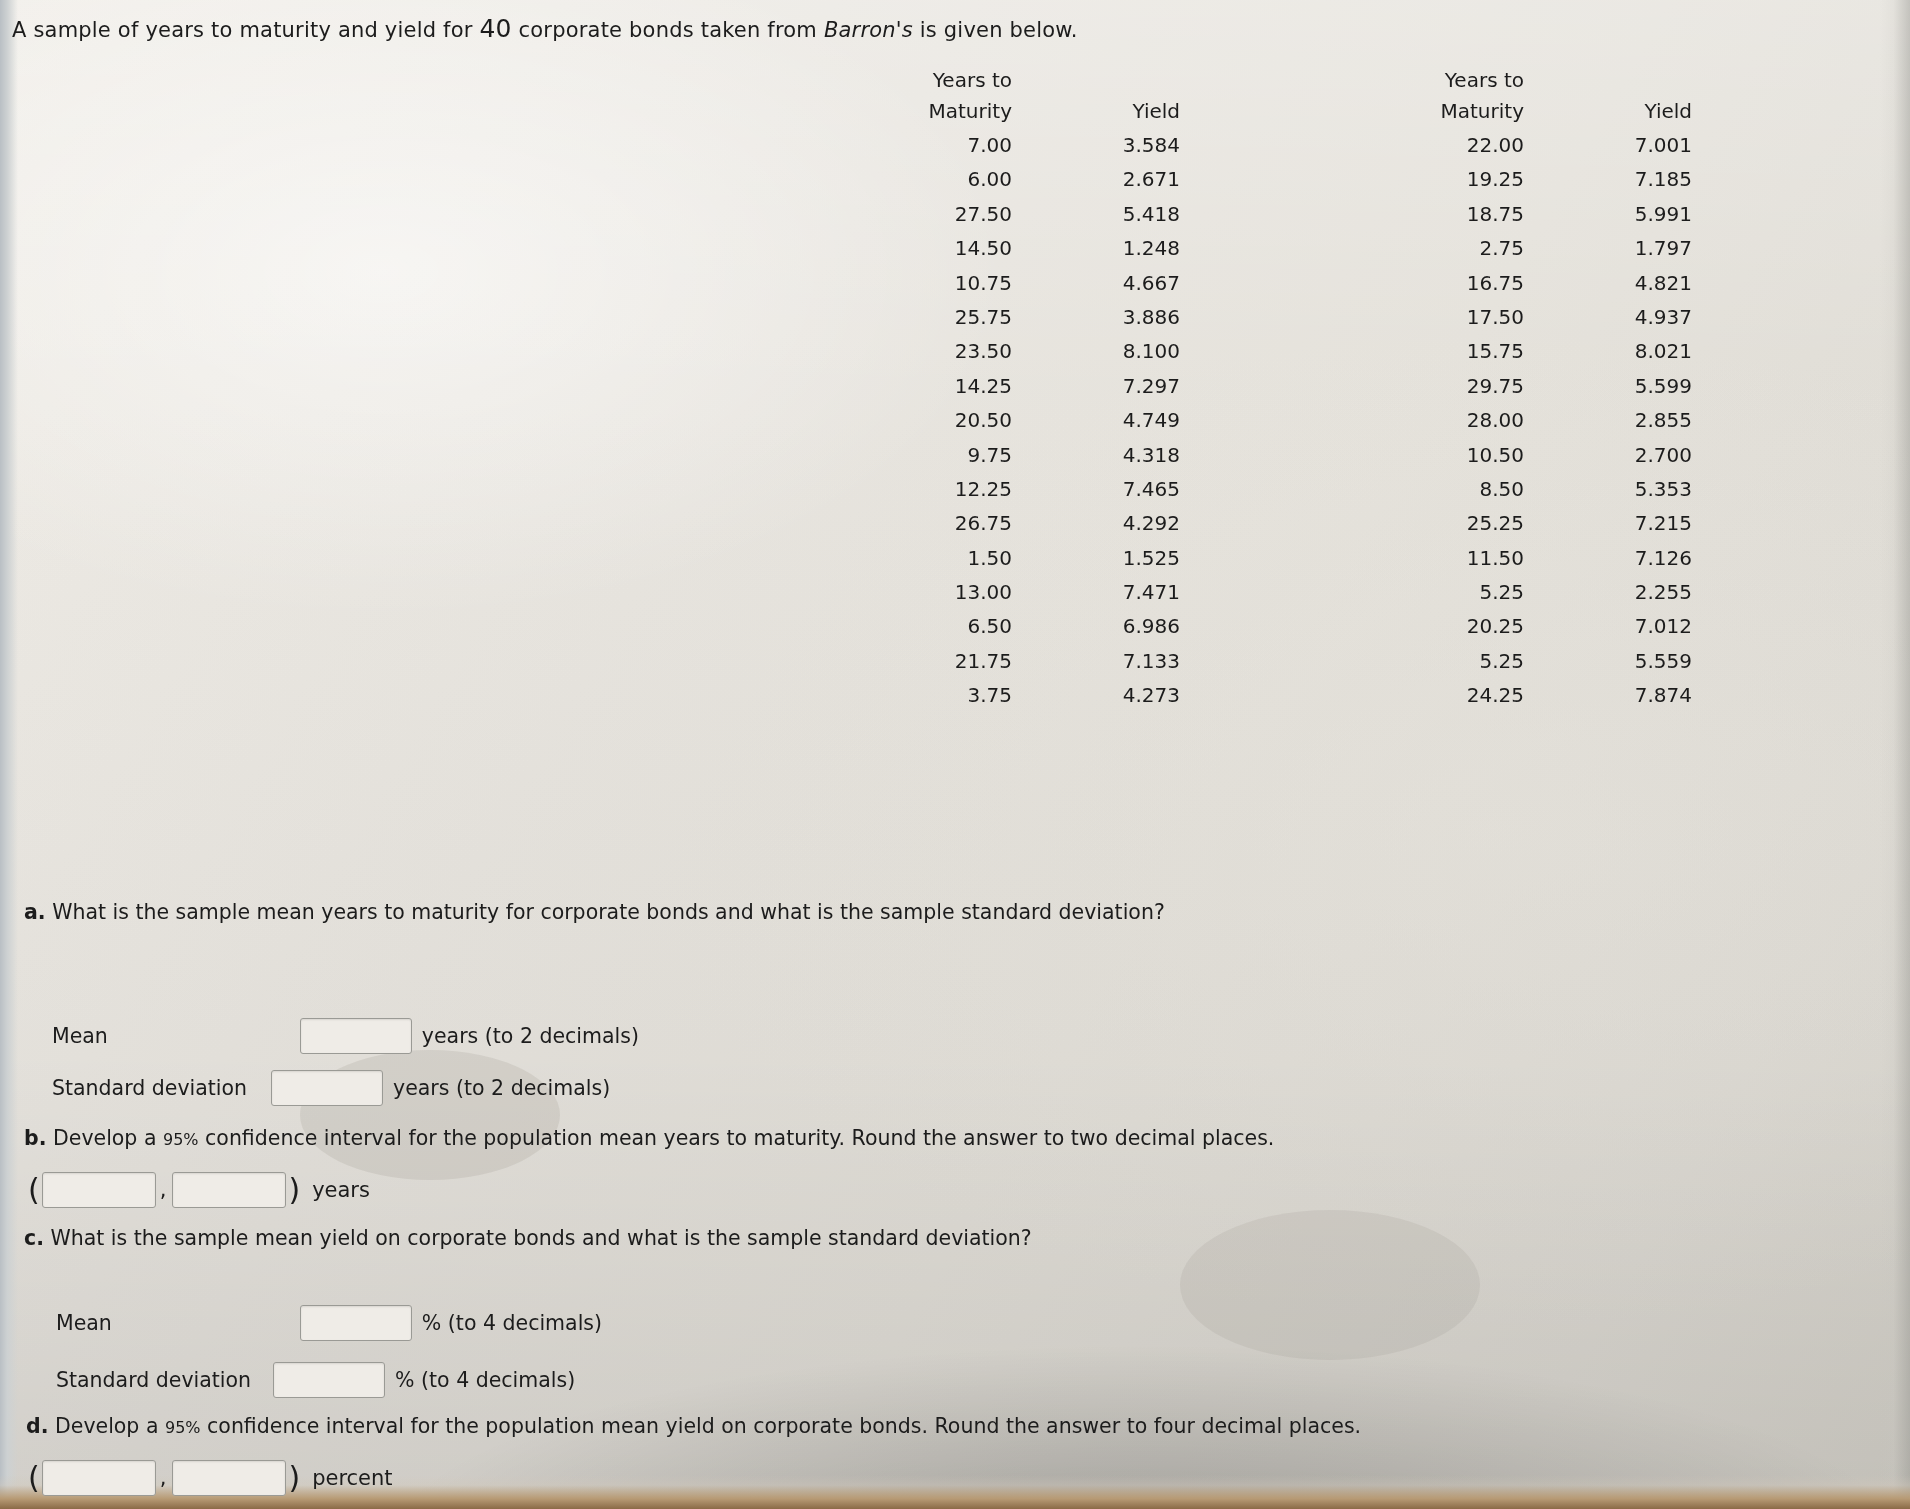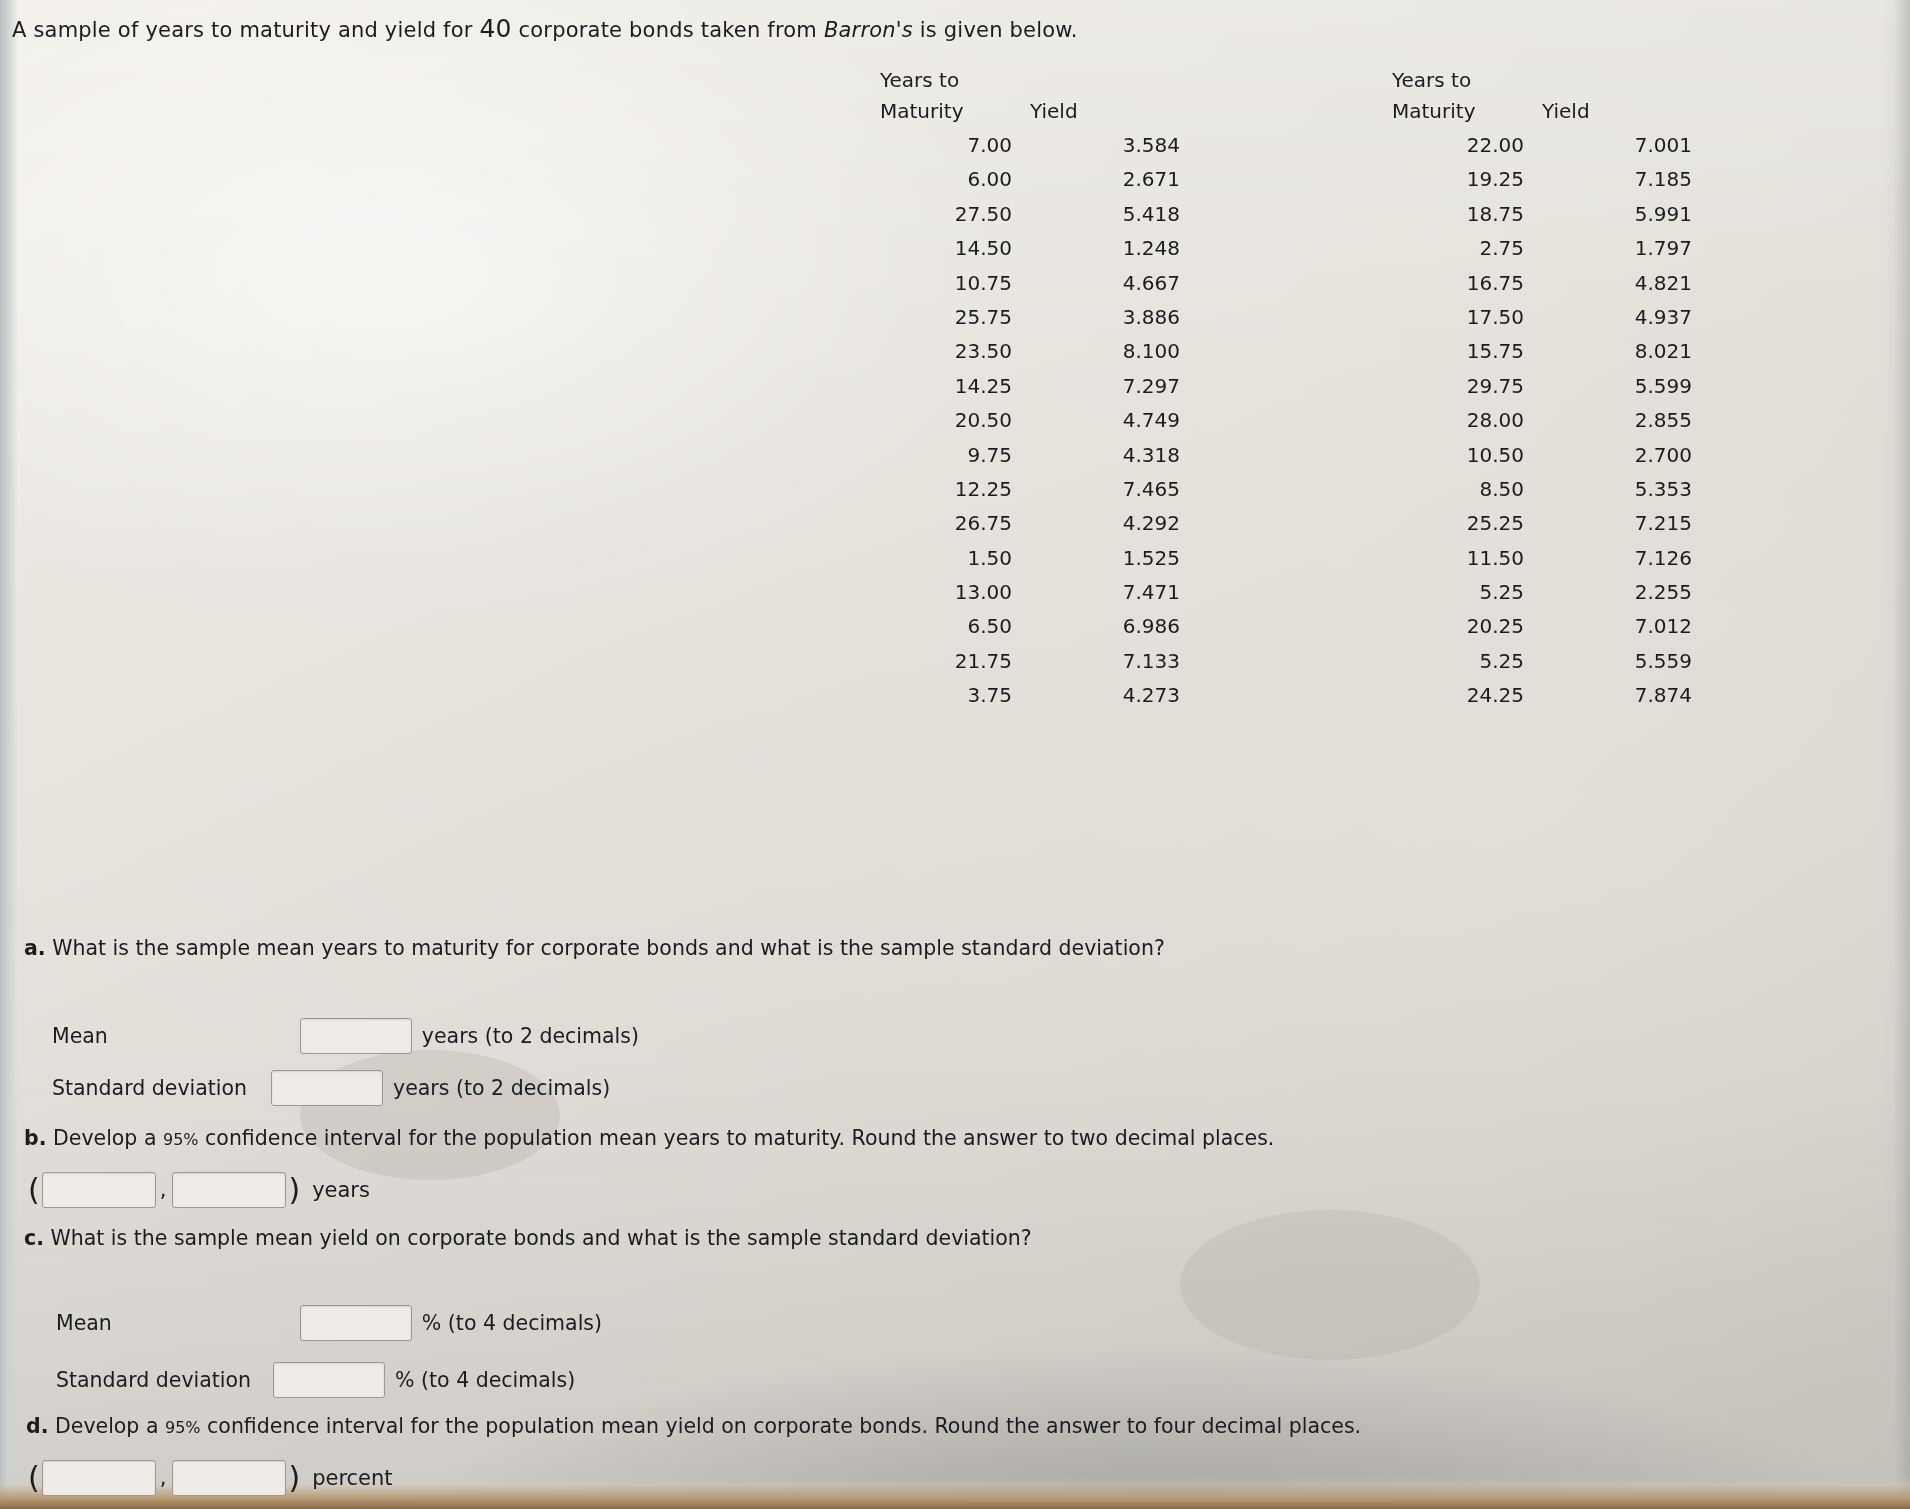--- a/index.html
+++ b/index.html
@@ -68,21 +68,21 @@
     left: 880px; top: 66px;
     font-size: 20px;
   }
   table.bonds {
     border-collapse: collapse;
   }
   table.bonds th {
     font-weight: normal;
     font-size: 20px;
     padding: 0 0 2px 0;
-    text-align: left;
+    text-align: right;
     line-height: 1.45;
   }
   table.bonds td {
     padding: 2px 0;
     line-height: 1.52;
     font-size: 20px;
   }
   .c-m1 { width: 132px; text-align: right; padding-right: 18px !important; }
   .c-y1 { width: 150px; text-align: right; padding-right: 52px !important; }
   .c-gap { width: 160px; }
@@ -289,21 +289,21 @@
           <td class="c-m1">3.75</td>
           <td class="c-y1">4.273</td>
           <td class="c-gap"></td>
           <td class="c-m2">24.25</td>
           <td class="c-y2">7.874</td>
         </tr>
       </tbody>
     </table>
   </div>
 
-  <div class="q" style="left: 24px; top: 936px;">
+  <div class="q" style="left: 24px; top: 900px;">
     <b>a.</b><span> What is the sample mean years to maturity for corporate bonds and what is the sample standard deviation?</span>
   </div>
 
   <div class="row" style="left: 38px; top: 1018px;">
     <span class="lbl">Mean</span>
     <span style="display:inline-block;width:182px;"></span>
     <span class="ansbox"></span>
     <span class="unit">years (to 2 decimals)</span>
   </div>
 

